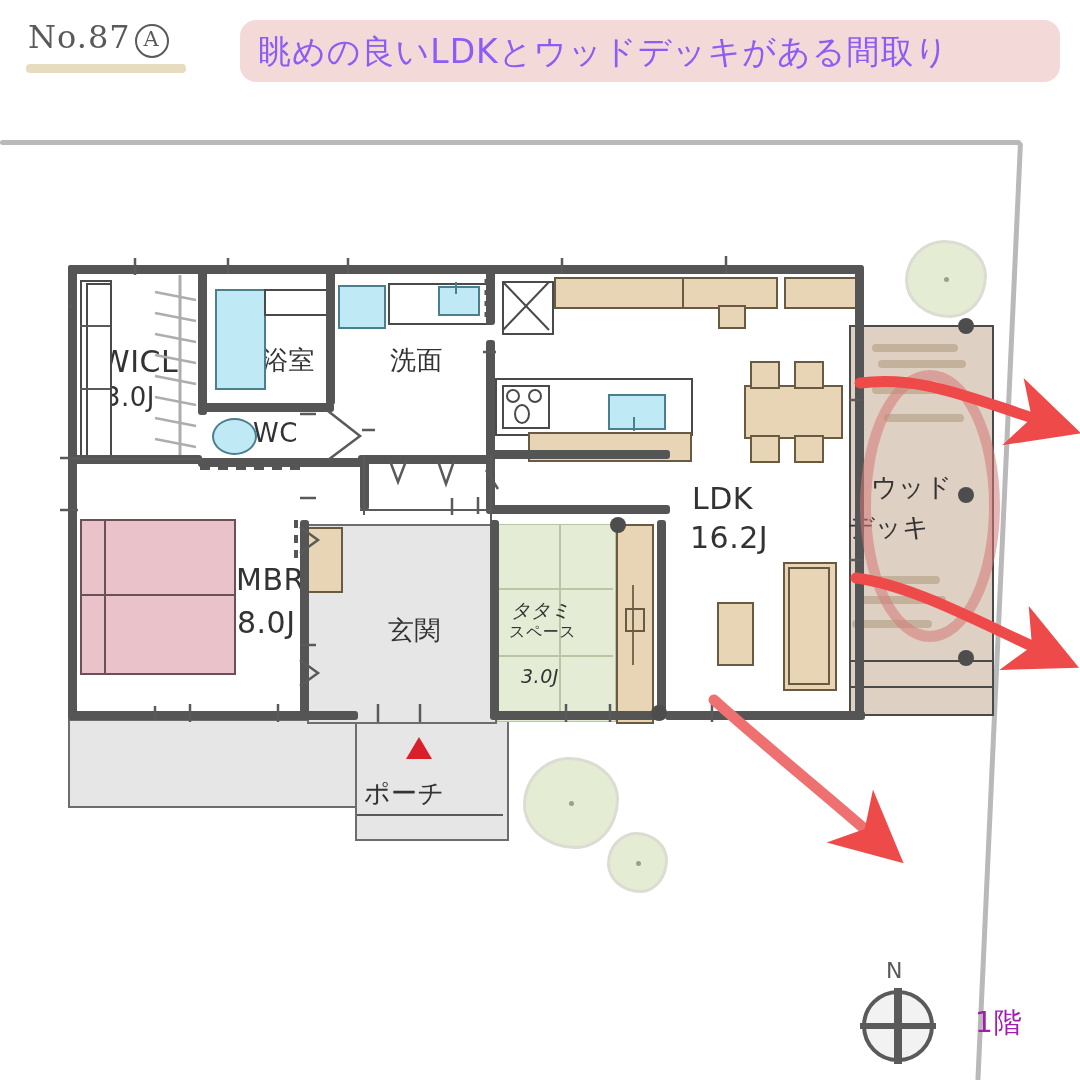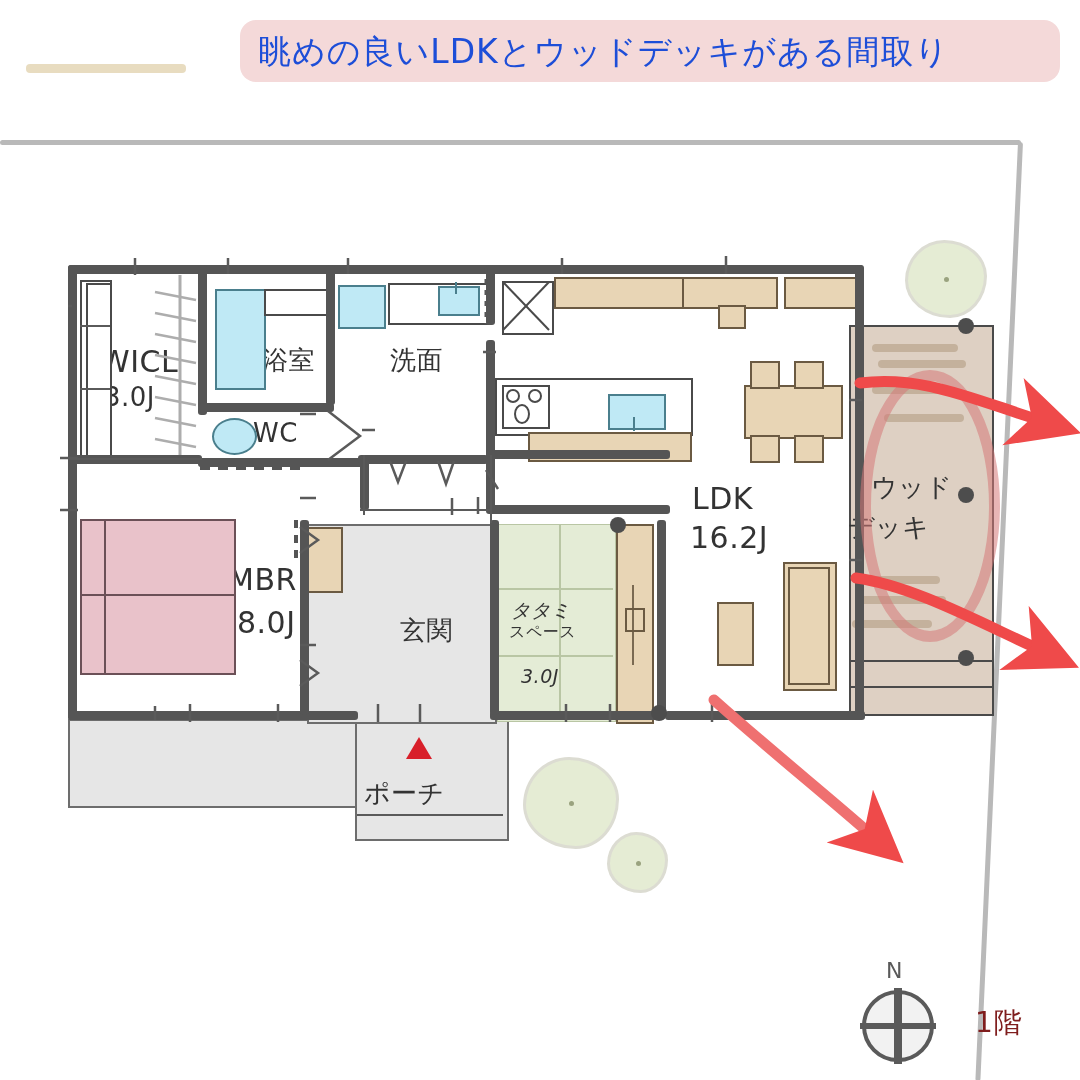--- a/index.html
+++ b/index.html
@@ -27,21 +27,21 @@
   .hdr-underline{
     position:absolute;left:26px;top:64px;width:160px;height:9px;
     background:#e8dcc0;border-radius:4px;
   }
   .title-pill{
     position:absolute;left:240px;top:20px;width:820px;height:62px;
     background:#f4d9d9;border-radius:16px;
   }
   .title-text{
     position:absolute;left:258px;top:30px;width:800px;height:44px;
-    font-size:33px;line-height:44px;color:#1d4ed8;letter-spacing:1px;
+    font-size:33px;line-height:44px;color:#8b5cf6;letter-spacing:1px;
     white-space:nowrap;overflow:hidden;
   }
 
   
   .site-top{
     position:absolute;left:0;top:140px;width:1021px;height:5px;
     background:#b9b9b9;border-radius:3px;
   }
   .site-right{
     position:absolute;left:1018px;top:142px;width:5px;height:940px;
@@ -104,63 +104,66 @@
   .compass{
     position:absolute;width:64px;height:64px;border-radius:50%;
     border:4px solid #5a5a5a;background:#f2f2f2;
   }
   .compass:before,.compass:after{
     content:"";position:absolute;background:#5a5a5a;
   }
   .compass:before{left:50%;top:-6px;margin-left:-4px;width:8px;height:76px;}
   .compass:after{top:50%;left:-6px;margin-top:-3px;height:6px;width:76px;}
   .compass-n{position:absolute;font-size:22px;color:#5a5a5a;}
-  .floor-lbl{position:absolute;font-size:28px;color:#7f1d1d;letter-spacing:1px;}
+  .floor-lbl{position:absolute;font-size:28px;color:#a21caf;letter-spacing:1px;}
 
   svg.ov{position:absolute;left:0;top:0;width:1080px;height:1080px;pointer-events:none;}
 </style>
 </head>
 <body>
 
 <div id="stage">
 
+  <div class="hdr-no">
+    <span>No.87</span><span class="circA">A</span>
+  </div>
   <div class="hdr-underline"></div>
   <div class="title-pill"></div>
   <div class="title-text">眺めの良いLDKとウッドデッキがある間取り</div>
 
   <div class="site-top"></div>
   <div class="site-right"></div>
 
   <div class="plan">
 
     <div class="room fill-gray" style="left:68px;top:719px;width:290px;height:85px;"></div>
 
     <div class="room fill-gray" style="left:355px;top:719px;width:150px;height:118px;"></div>
     <div class="thinline h" style="left:357px;top:814px;width:146px;"></div>
     <div class="red-tri" style="left:406px;top:737px;"></div>
     <div class="lbl mid" style="left:364px;top:776px;">ポーチ</div>
 
     <div class="room fill-gray" style="left:307px;top:524px;width:186px;height:196px;"></div>
-    <div class="lbl mid" style="left:388px;top:613px;margin-left:12px;">玄関</div>
+    <div class="lbl mid" style="left:388px;top:613px;">玄関</div>
 
     <div class="room fill-wood" style="left:307px;top:527px;width:32px;height:62px;"></div>
 
     <div class="room fill-tatami" style="left:497px;top:524px;width:117px;height:196px;"></div>
     <div class="thinline h" style="left:498px;top:588px;width:115px;background:#b9c6a4;"></div>
     <div class="thinline h" style="left:498px;top:655px;width:115px;background:#b9c6a4;"></div>
     <div class="thinline v" style="left:559px;top:525px;height:194px;background:#b9c6a4;"></div>
     <div class="lbl sm" style="left:511px;top:598px;">タタミ</div>
     <div class="lbl xs" style="left:509px;top:622px;">スペース</div>
     <div class="lbl sm" style="left:521px;top:665px;">3.0J</div>
 
     <div class="room fill-wood" style="left:616px;top:524px;width:34px;height:196px;"></div>
     <div class="thinline v" style="left:632px;top:585px;height:80px;background:#7a6a52;"></div>
     <div class="room" style="left:625px;top:608px;width:16px;height:20px;border:2px solid #6b5a42;"></div>
 
-    <div class="lbl big" style="left:228px;top:562px;">MBR</div>
+    <div class="lbl big" style="left:236px;top:562px;">MBR</div>
     <div class="lbl big" style="left:237px;top:605px;">8.0J</div>
 
     <div class="room fill-bed" style="left:80px;top:519px;width:152px;height:75px;"></div>
     <div class="room fill-bed" style="left:80px;top:594px;width:152px;height:77px;"></div>
     <div class="room" style="left:80px;top:519px;width:22px;height:75px;border:2px solid #6b5057;background:#e9c2ca;"></div>
     <div class="room" style="left:80px;top:594px;width:22px;height:77px;border:2px solid #6b5057;background:#e9c2ca;"></div>
 
     <div class="lbl big" style="left:100px;top:344px;">WICL</div>
     <div class="lbl mid" style="left:104px;top:382px;">3.0J</div>
 

